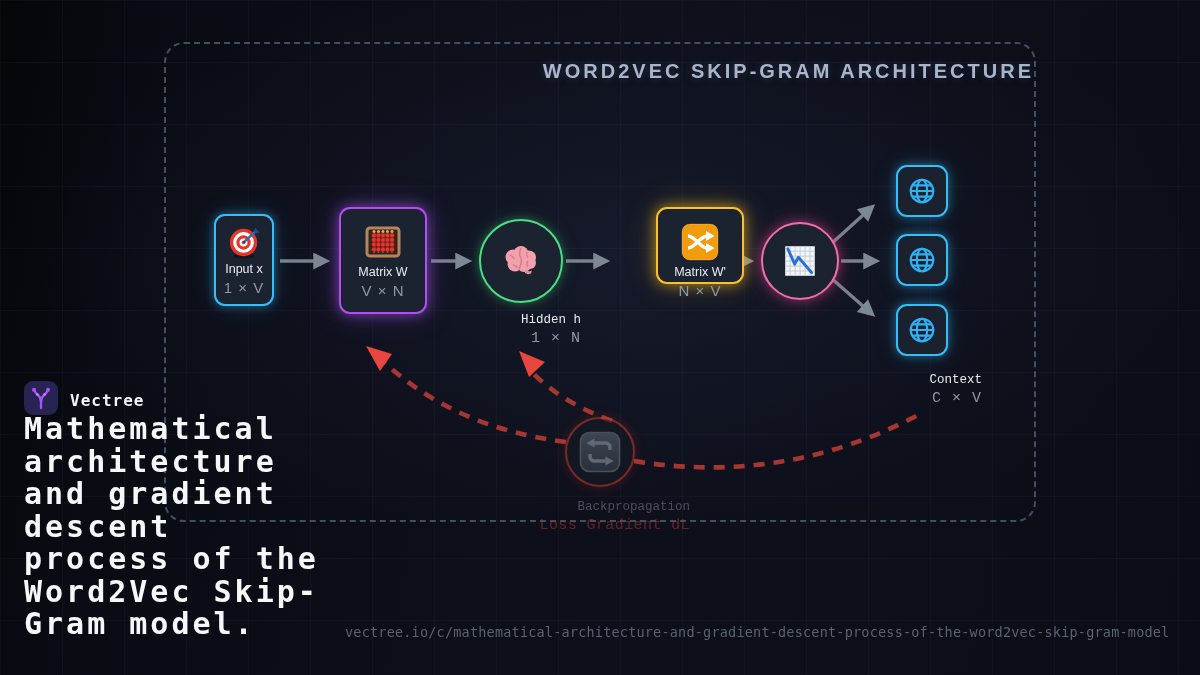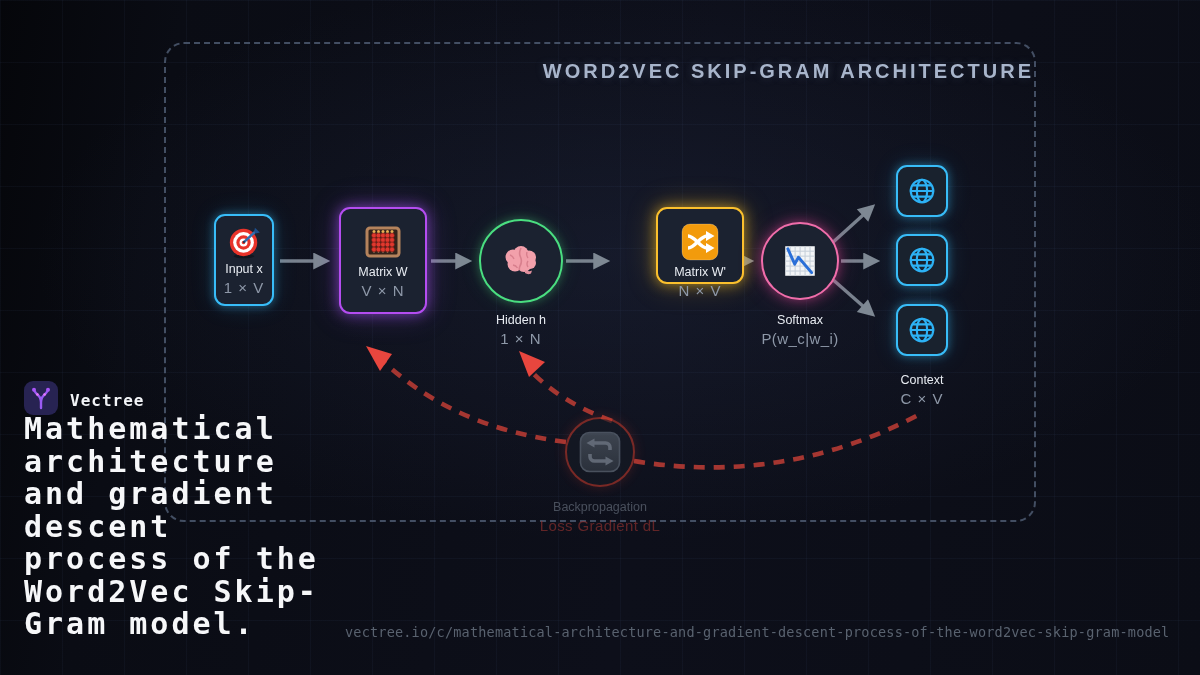--- a/index.html
+++ b/index.html
@@ -32,21 +32,21 @@
   .node.circle{border:2.5px solid;border-radius:50%;justify-content:center;}
   .node .ic{display:block;line-height:0;}
   .nl{font-size:12.5px;color:#e8ecf2;margin-top:3px;white-space:nowrap;}
   .ns{font-size:15px;color:#8e98a8;margin-top:3px;letter-spacing:1px;white-space:nowrap;}
   .glow-cyan{box-shadow:0 0 10px rgba(56,189,248,.45),0 0 24px rgba(56,189,248,.16);text-align:right;}
   .glow-purple{box-shadow:0 0 14px rgba(168,85,247,.6),0 0 30px rgba(168,85,247,.25);text-align:center;}
   .glow-green{box-shadow:0 0 10px rgba(74,222,128,.35),0 0 22px rgba(74,222,128,.12);}
   .glow-amber{box-shadow:0 0 14px rgba(251,191,36,.6),0 0 30px rgba(251,191,36,.25);}
   .glow-pink{box-shadow:0 0 12px rgba(236,72,153,.5),0 0 26px rgba(236,72,153,.2);}
   .glow-red{box-shadow:0 0 12px rgba(220,60,50,.35);}
-  .nodecap{position:absolute;text-align:center;}
+  .nodecap{position:absolute;text-align:right;font-family:Liberation Mono, monospace;}
   .backprop-group{position:absolute;left:0;top:0;width:1200px;height:675px;opacity:.6;pointer-events:none;}
   .backprop-group .nl{color:#707987;}
   .backprop-group .ns{color:#9c3430;letter-spacing:.4px;}
   .brand{position:absolute;left:24px;top:381px;display:flex;align-items:center;gap:12px;}
   .brand-name{font-family:"DejaVu Sans Mono",monospace;font-weight:700;font-size:16px;
     color:#f2f4f7;letter-spacing:1px;}
   .headline{
     position:absolute;left:24px;top:413px;width:302px;
     font-family:"DejaVu Sans Mono",monospace;font-weight:700;
     font-size:30px;line-height:32.5px;letter-spacing:3px;color:#f6f7f9;
@@ -196,24 +196,20 @@
             <line x1="27.5" y1="4" x2="27.5" y2="32"></line>
             <line x1="4" y1="8.7" x2="32" y2="8.7"></line>
             <line x1="4" y1="13.4" x2="32" y2="13.4"></line>
             <line x1="4" y1="18.1" x2="32" y2="18.1"></line>
             <line x1="4" y1="22.8" x2="32" y2="22.8"></line>
             <line x1="4" y1="27.5" x2="32" y2="27.5"></line>
           </g>
           <polyline points="6.5,6.5 13,21 16.5,14.5 29,29" fill="none" stroke="#2a6fd8" stroke-width="2.8" stroke-linecap="round" stroke-linejoin="round"></polyline>
         </svg></span>
   </div>
-  <div class="nodecap" style="left:740px;top:310px;width:120px;">
-    <div class="nl">Softmax</div>
-    <div class="ns" style="letter-spacing:.4px">P(w_c|w_i)</div>
-  </div>
 
   <div class="node rect glow-cyan" style="left: 896px; top: 165px; width: 52px; height: 52px; justify-content: center; padding-top: 0px; background: rgb(25, 34, 46); border-color: rgb(56, 189, 248);">
     <span class="ic"><svg viewBox="0 0 32 32" width="30" height="30" fill="none" stroke="#2db2f5" stroke-width="2.3" stroke-linecap="round">
           <circle cx="16" cy="16" r="12"></circle>
           <ellipse cx="16" cy="16" rx="5.5" ry="12"></ellipse>
           <line x1="4" y1="16" x2="28" y2="16"></line>
           <line x1="6.4" y1="10" x2="25.6" y2="10"></line>
           <line x1="6.4" y1="22" x2="25.6" y2="22"></line>
         </svg></span>
   </div>

